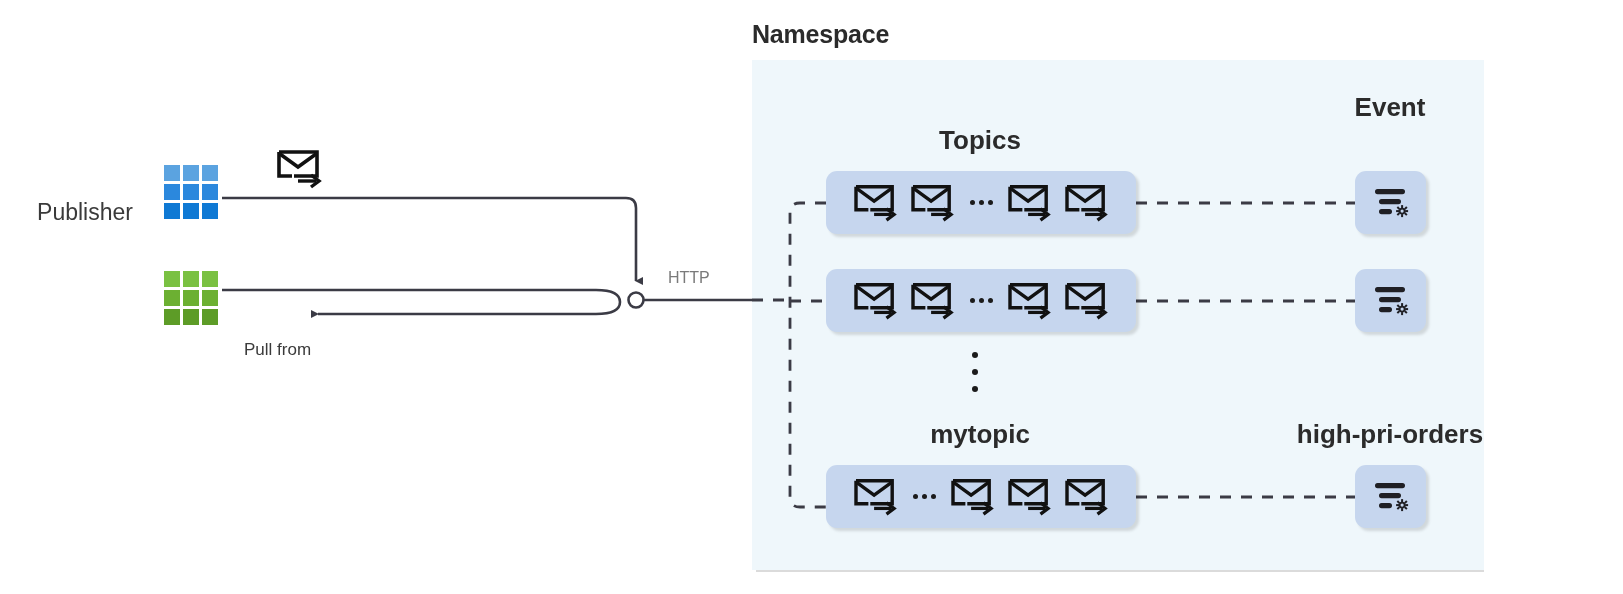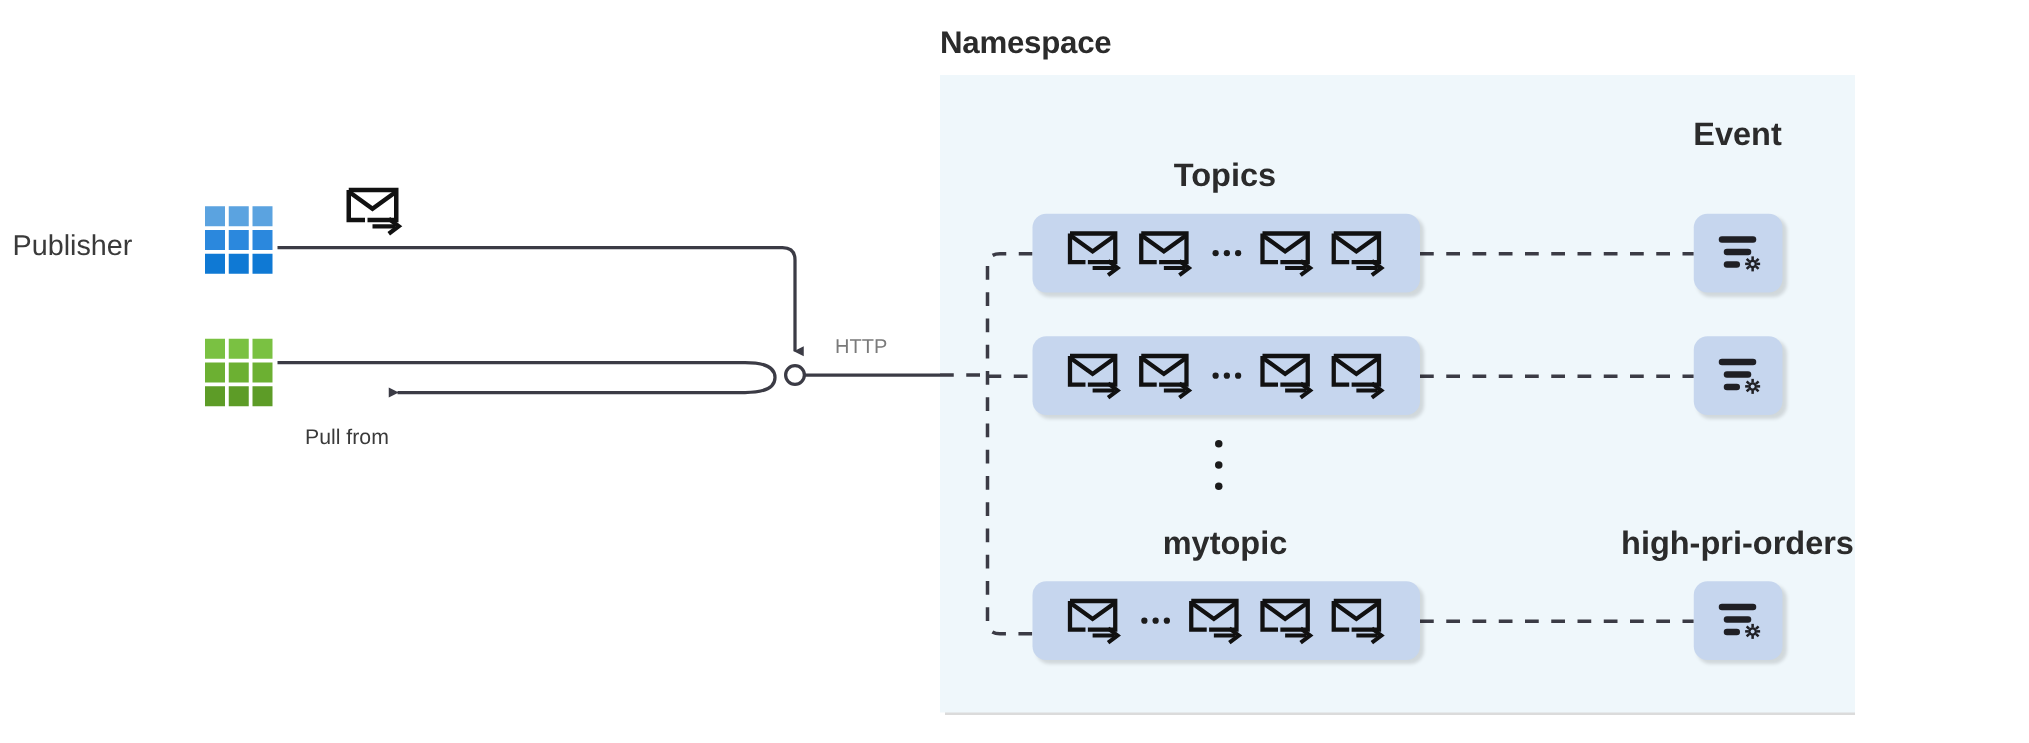--- a/index.html
+++ b/index.html
@@ -109,22 +109,23 @@
     display: block;
     width: 6px; height: 6px;
     border-radius: 50%;
     background: #1b1b1b;
   }
 
   
   .actor-label {
     font-size: 23px;
     color: #3a3a3a;
-    text-align: left;
+    text-align: center;
     width: 150px;
+    margin-top: 16px;
   }
   #publisher-label { left: 10px; top: 183px; }
   #consumer-label  { left: 10px; top: 289px; }
 
   .grid-icon {
     display: grid;
     grid-template-columns: repeat(3, 16px);
     grid-template-rows: repeat(3, 16px);
     gap: 3px;
   }

